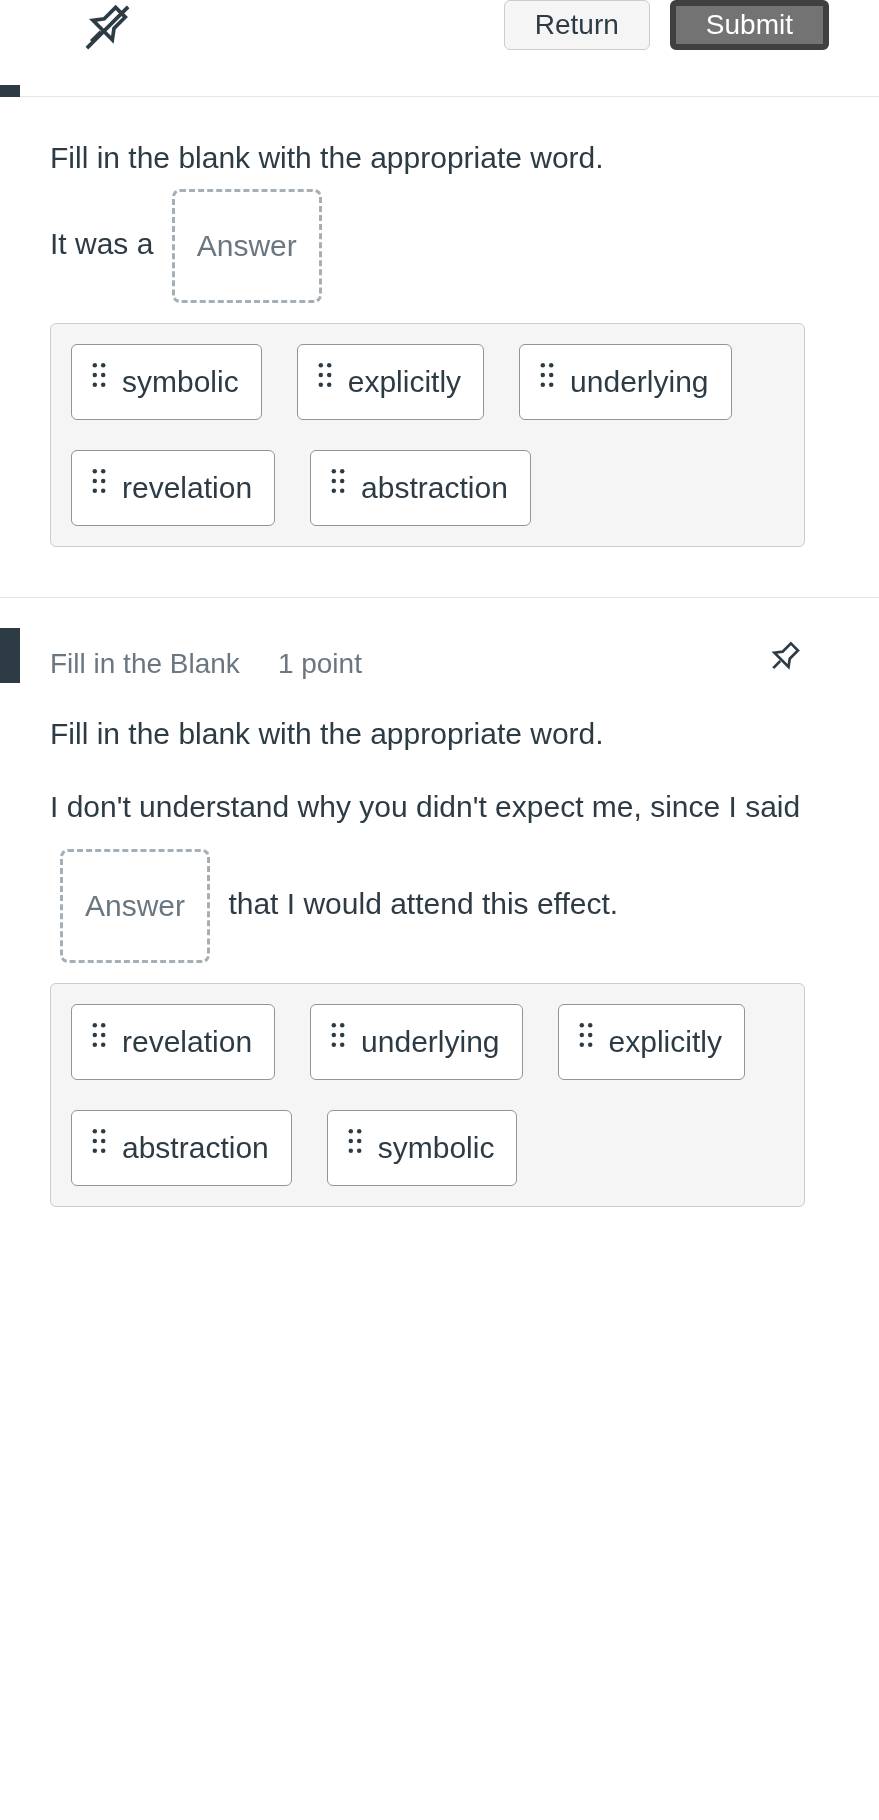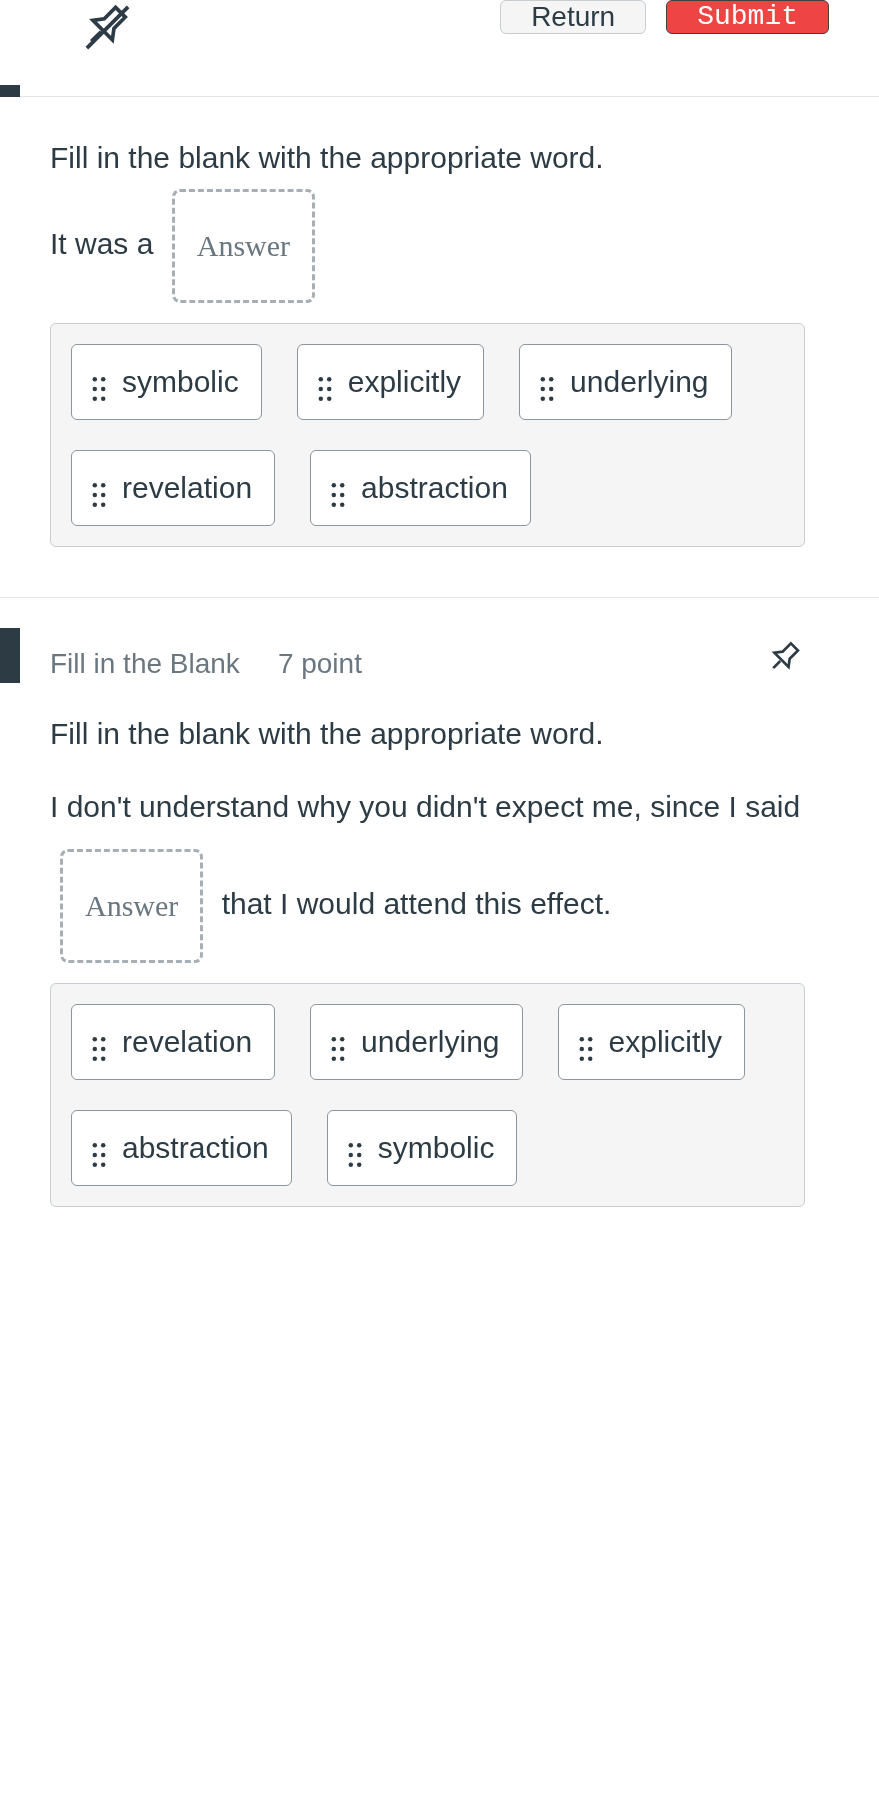--- a/index.html
+++ b/index.html
@@ -22,36 +22,35 @@
     padding-top: 0;
   }
   .top-bar .buttons {
     display: flex;
     gap: 20px;
     align-items: flex-start;
   }
   .btn {
     border-radius: 6px;
     padding: 16px 30px;
-    height: 34px;
+    height: 50px;
     display: flex;
     align-items: center;
     font-size: 28px;
     cursor: pointer;
   }
   .btn-secondary {
     background: #f5f5f5;
     border: 1px solid #c7cdd1;
     color: #2d3b45;
   }
   .btn-primary {
-    background: #ef4444;
-    border: 1px solid #404040;
+    background: #737373;
+    border: 6px solid #404040;
     color: #fff;
-    font-family: Liberation Mono, monospace;
   }
   .question-block {
     padding: 40px 74px 50px 50px;
     position: relative;
   }
   .divider { border-top: 1px solid #e5e5e5; }
   .indicator {
     position: absolute;
     left: 0;
     top: 30px;
@@ -88,38 +87,37 @@
     display: inline-flex;
     align-items: center;
     justify-content: center;
     border: 3px dashed #a5afb5;
     border-radius: 8px;
     color: #6b7780;
     padding: 12px 22px;
     margin: 0 10px;
     font-size: 30px;
     vertical-align: middle;
-    font-family: Liberation Serif, serif;
   }
   .options-box {
     border: 1px solid #c7cdd1;
     background: #f5f5f5;
     border-radius: 6px;
     padding: 20px;
     display: flex;
     flex-wrap: wrap;
     gap: 30px 35px;
   }
   .option-chip {
     background: #fff;
     border: 1px solid #8b969e;
     border-radius: 6px;
     padding: 16px 22px 16px 18px;
     display: flex;
-    align-items: flex-end;
+    align-items: flex-start;
     gap: 14px;
     cursor: grab;
     font-size: 30px;
     color: #2d3b45;
   }
   .grip {
     display: inline-block;
     width: 18px;
     height: 28px;
   }
@@ -227,21 +225,21 @@
   </div>
 </div>
 
 <div class="divider"></div>
 
 <div class="question-block">
   <div class="indicator"></div>
 
   <div class="meta-row">
     <span>Fill in the Blank</span>
-    <span>7 point</span>
+    <span>1 point</span>
     <span class="spacer"></span>
     <span class="pin-btn">
       <svg width="40" height="40" viewBox="0 0 24 24" fill="none" stroke="#2d3b45" stroke-width="1.6">
         <path d="M9 3 L15 3 L15 10 L18 14 L6 14 L9 10 Z" transform="rotate(45 12 11)"></path>
         <line x1="12" y1="15" x2="12" y2="21" transform="rotate(45 12 11)"></line>
       </svg>
     </span>
   </div>
 
   <p class="prompt">Fill in the blank with the appropriate word.</p>

